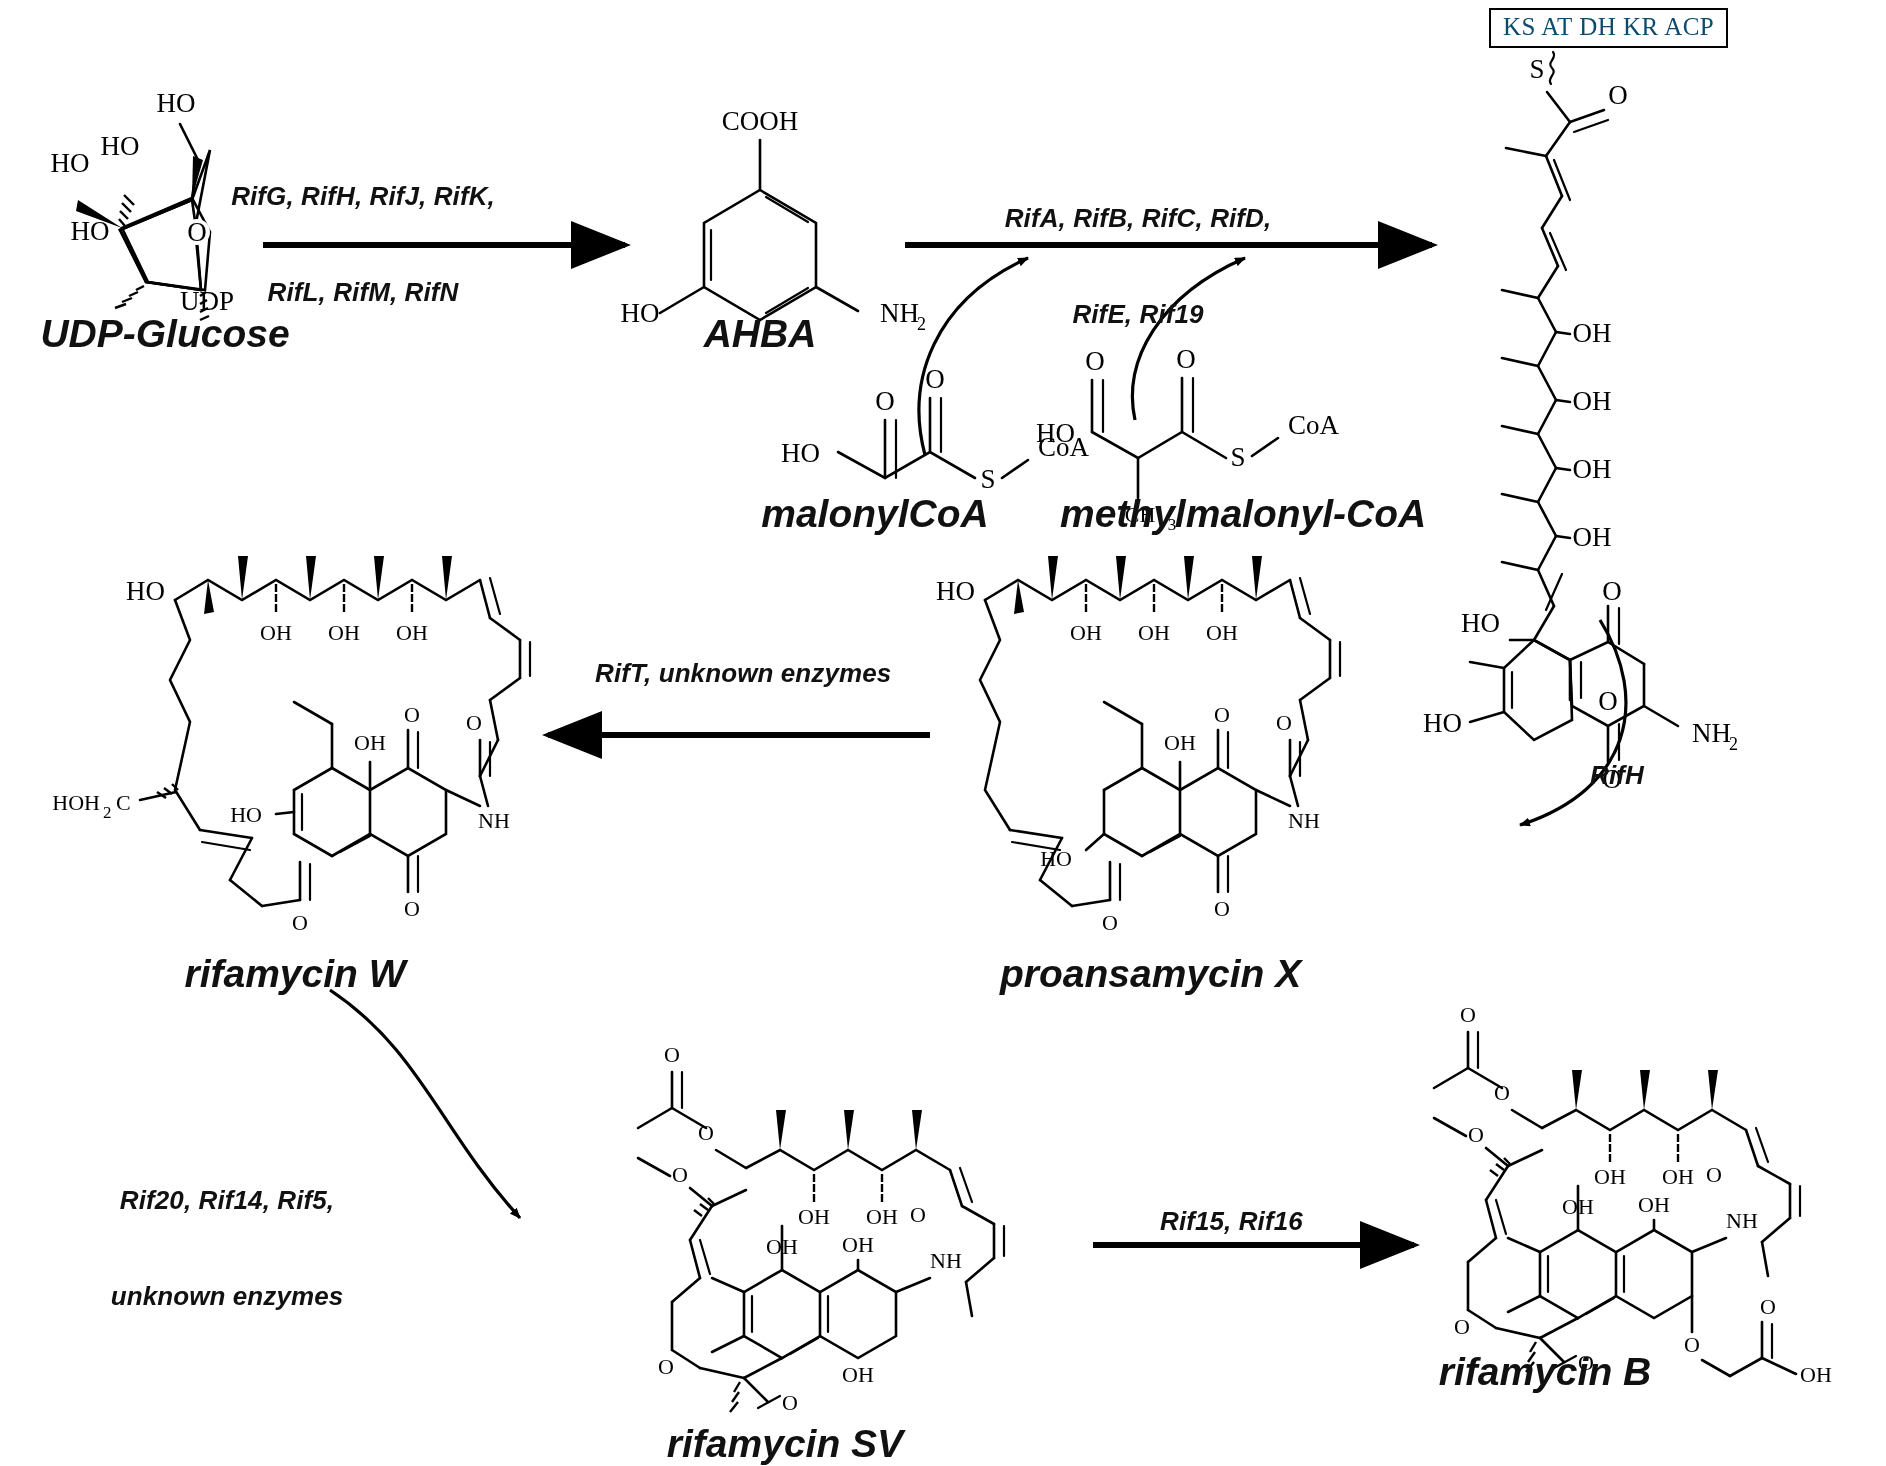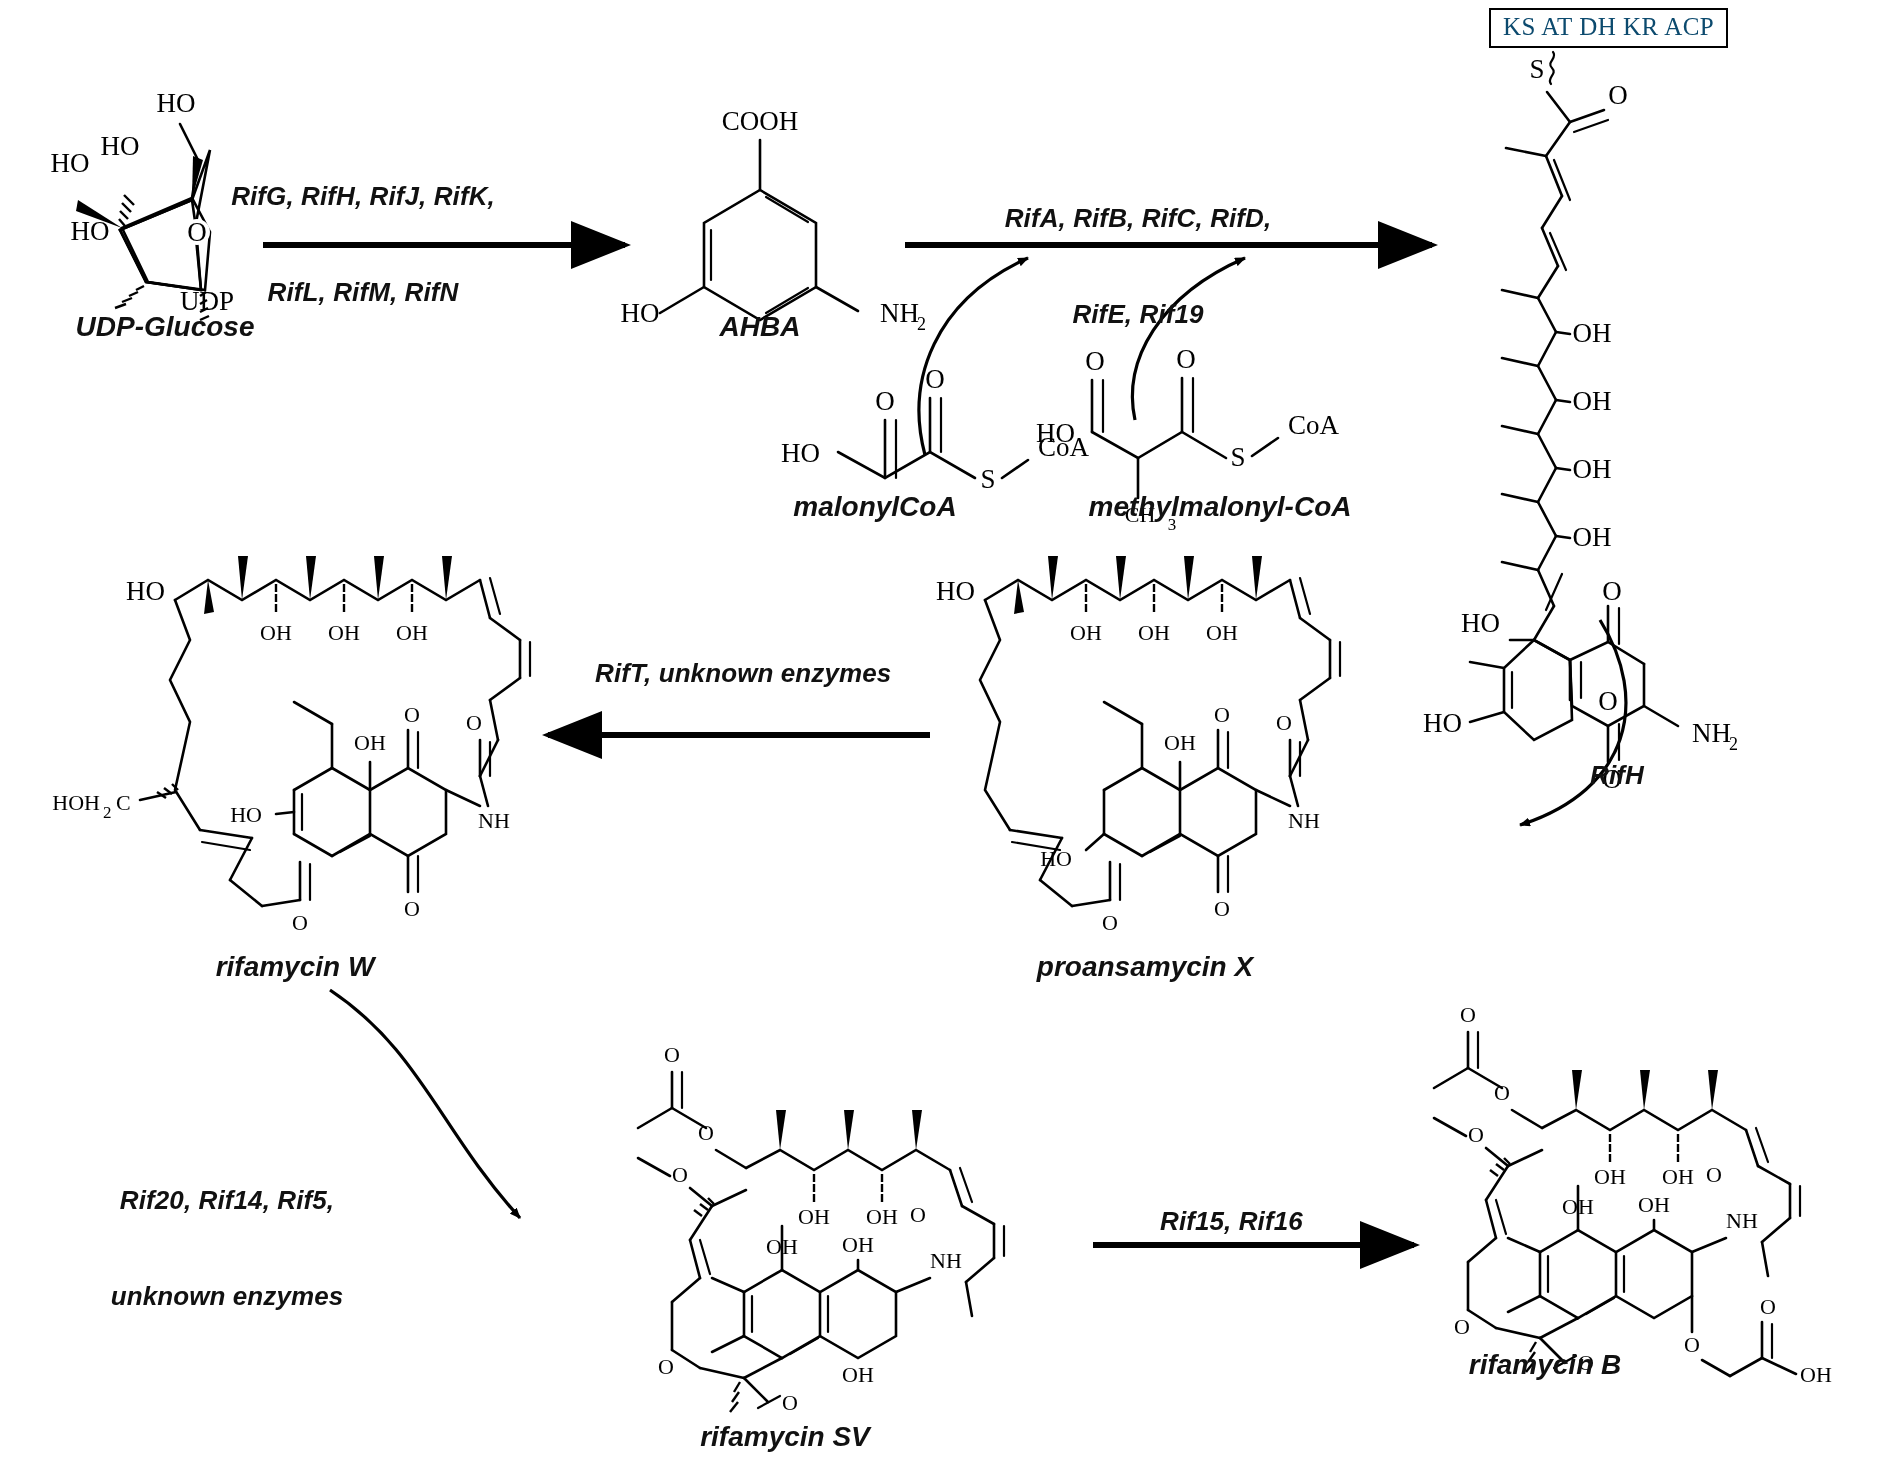--- a/index.html
+++ b/index.html
@@ -25,21 +25,21 @@
   .lbl {
     position: absolute;
     font-family: "Liberation Sans", sans-serif;
     font-weight: bold;
     font-style: italic;
     color: #111111;
     white-space: pre;
     line-height: 1.22;
   }
   .enzyme-label { font-size: 26px; letter-spacing: .1px; }
-  .compound-label { font-size: 28px; }
+  .compound-label { font-size: 39px; }
   .compound-label.narrow { font-stretch: condensed; }
   .center { text-align: center; }
   .module-box {
     position: absolute;
     border: 2px solid #000;
     background: #fff;
     font-family: "Liberation Serif", serif;
     font-size: 25px;
     font-weight: normal;
     font-style: normal;

